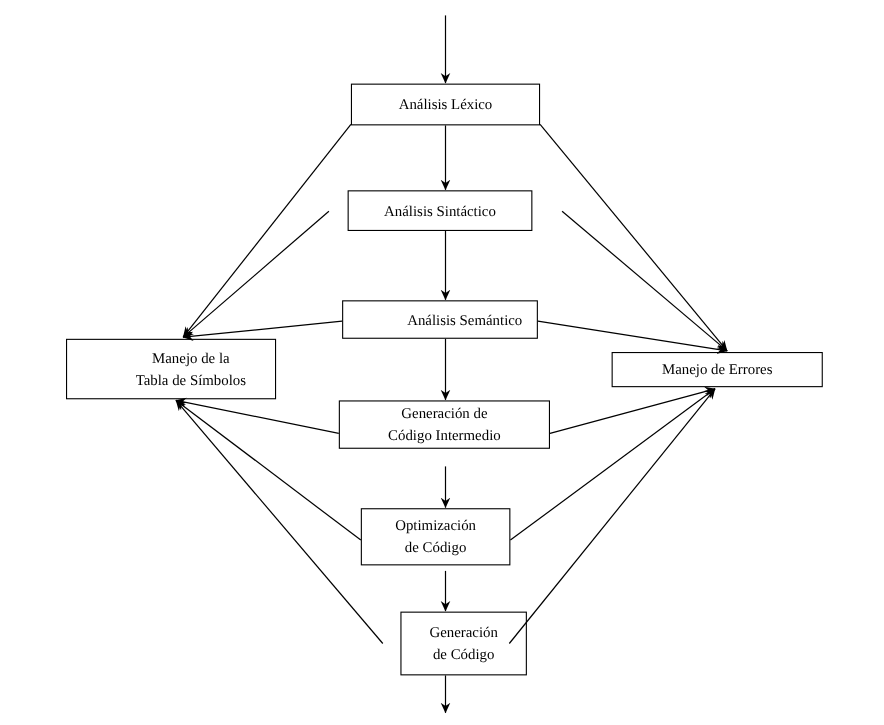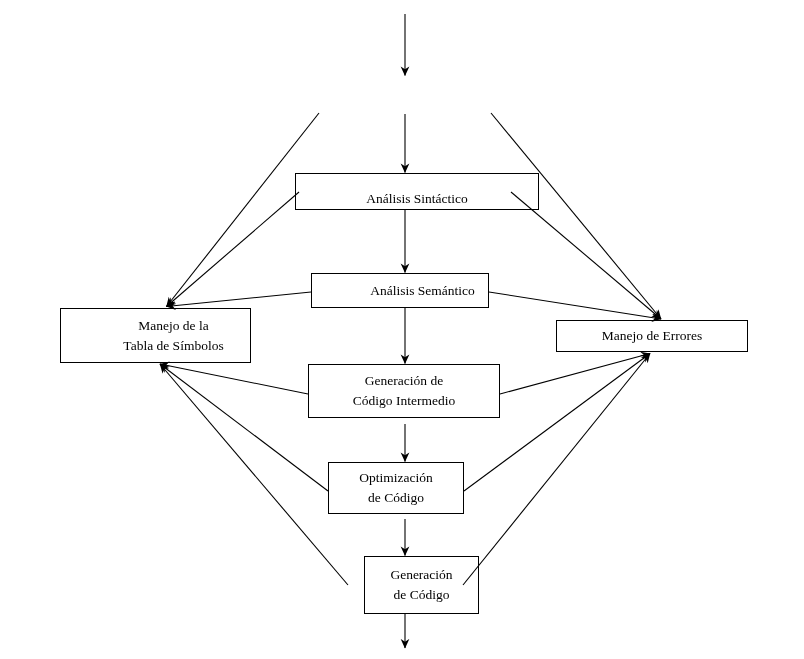--- a/index.html
+++ b/index.html
@@ -72,30 +72,33 @@
       <line x1="491" y1="113" x2="661" y2="319" marker-end="url(#thin-arrow)"></line>
       <line x1="511" y1="192" x2="661" y2="319" marker-end="url(#thin-arrow)"></line>
       <line x1="489" y1="292" x2="661" y2="319" marker-end="url(#thin-arrow)"></line>
 
       <line x1="500" y1="394" x2="650" y2="353.5" marker-end="url(#thin-arrow)"></line>
       <line x1="464" y1="491" x2="650" y2="353.5" marker-end="url(#thin-arrow)"></line>
       <line x1="463" y1="585" x2="650" y2="353.5" marker-end="url(#thin-arrow)"></line>
     </g>
   </svg>
 
+  <div class="node" style="left:319px; top:76px; width:172px; height:38px;">
+    <span>Análisis Léxico</span>
+  </div>
 
-  <div class="node" style="left:295px; top:173px; width:244px; height:37px;justify-content:flex-end;">
+  <div class="node" style="left:316px; top:173px; width:168px; height:37px;">
     <span>Análisis Sintáctico</span>
   </div>
 
   <div class="node" style="left:311px; top:273px; width:178px; height:35px;padding-left:45px;">
     <span>Análisis Semántico</span>
   </div>
 
-  <div class="node" style="left:308px; top:364px; width:192px; height:54px;">
+  <div class="node" style="left:308px; top:364px; width:192px; height:44px;">
     <span>Generación de</span>
     <span class="line2">Código Intermedio</span>
   </div>
 
   <div class="node" style="left:328px; top:462px; width:136px; height:52px;">
     <span>Optimización</span>
     <span class="line2">de Código</span>
   </div>
 
   <div class="node" style="left:364px; top:556px; width:115px; height:58px;">

